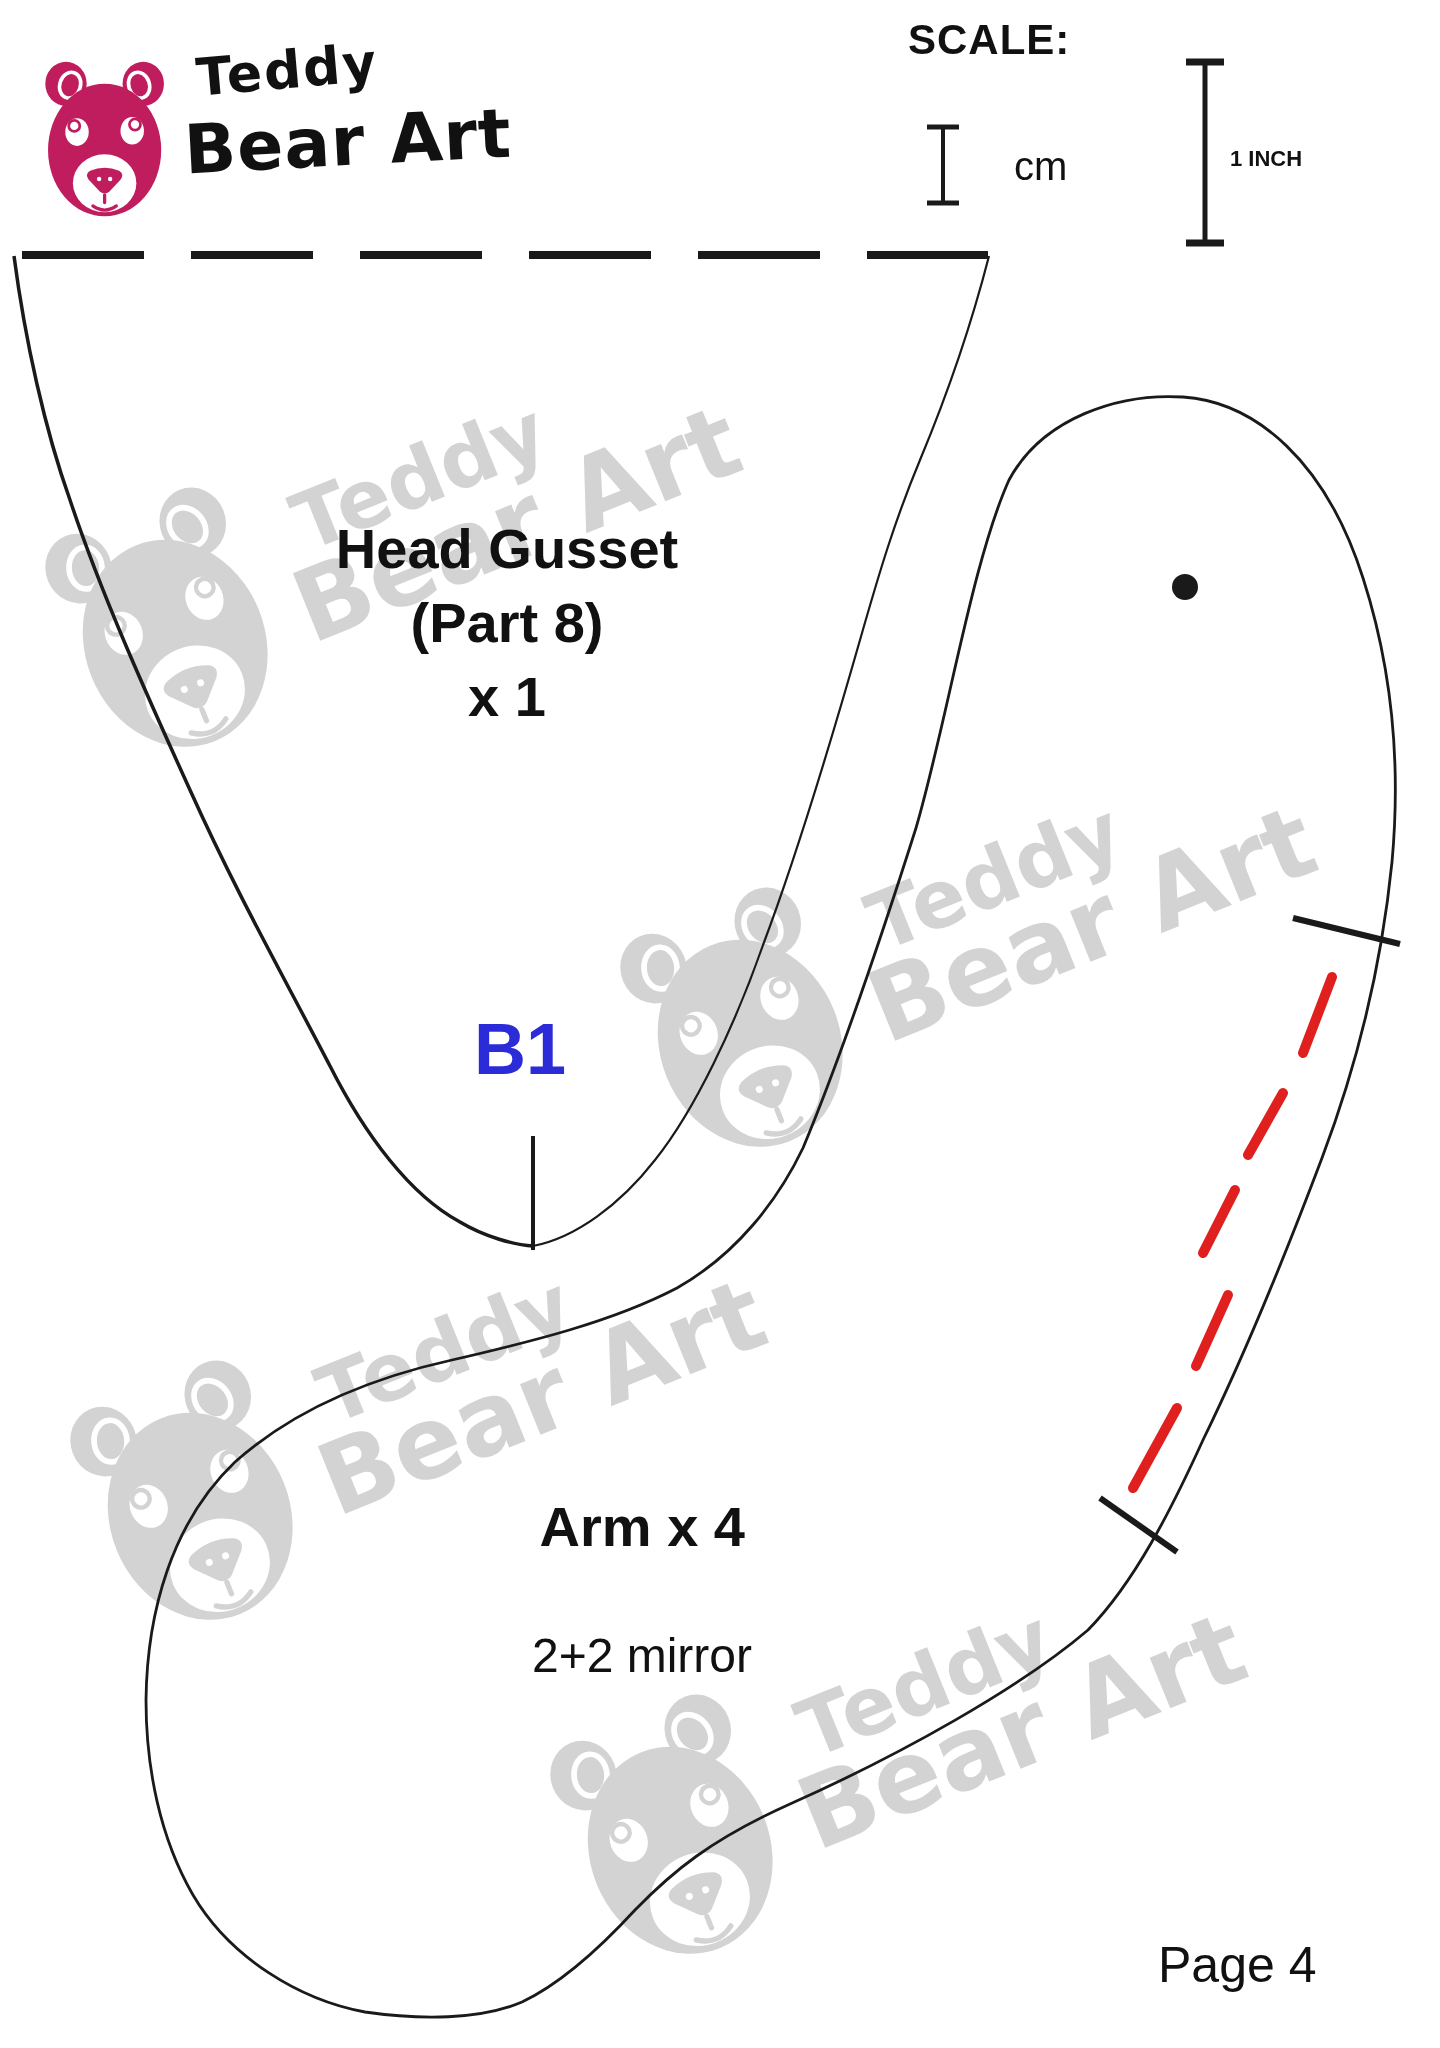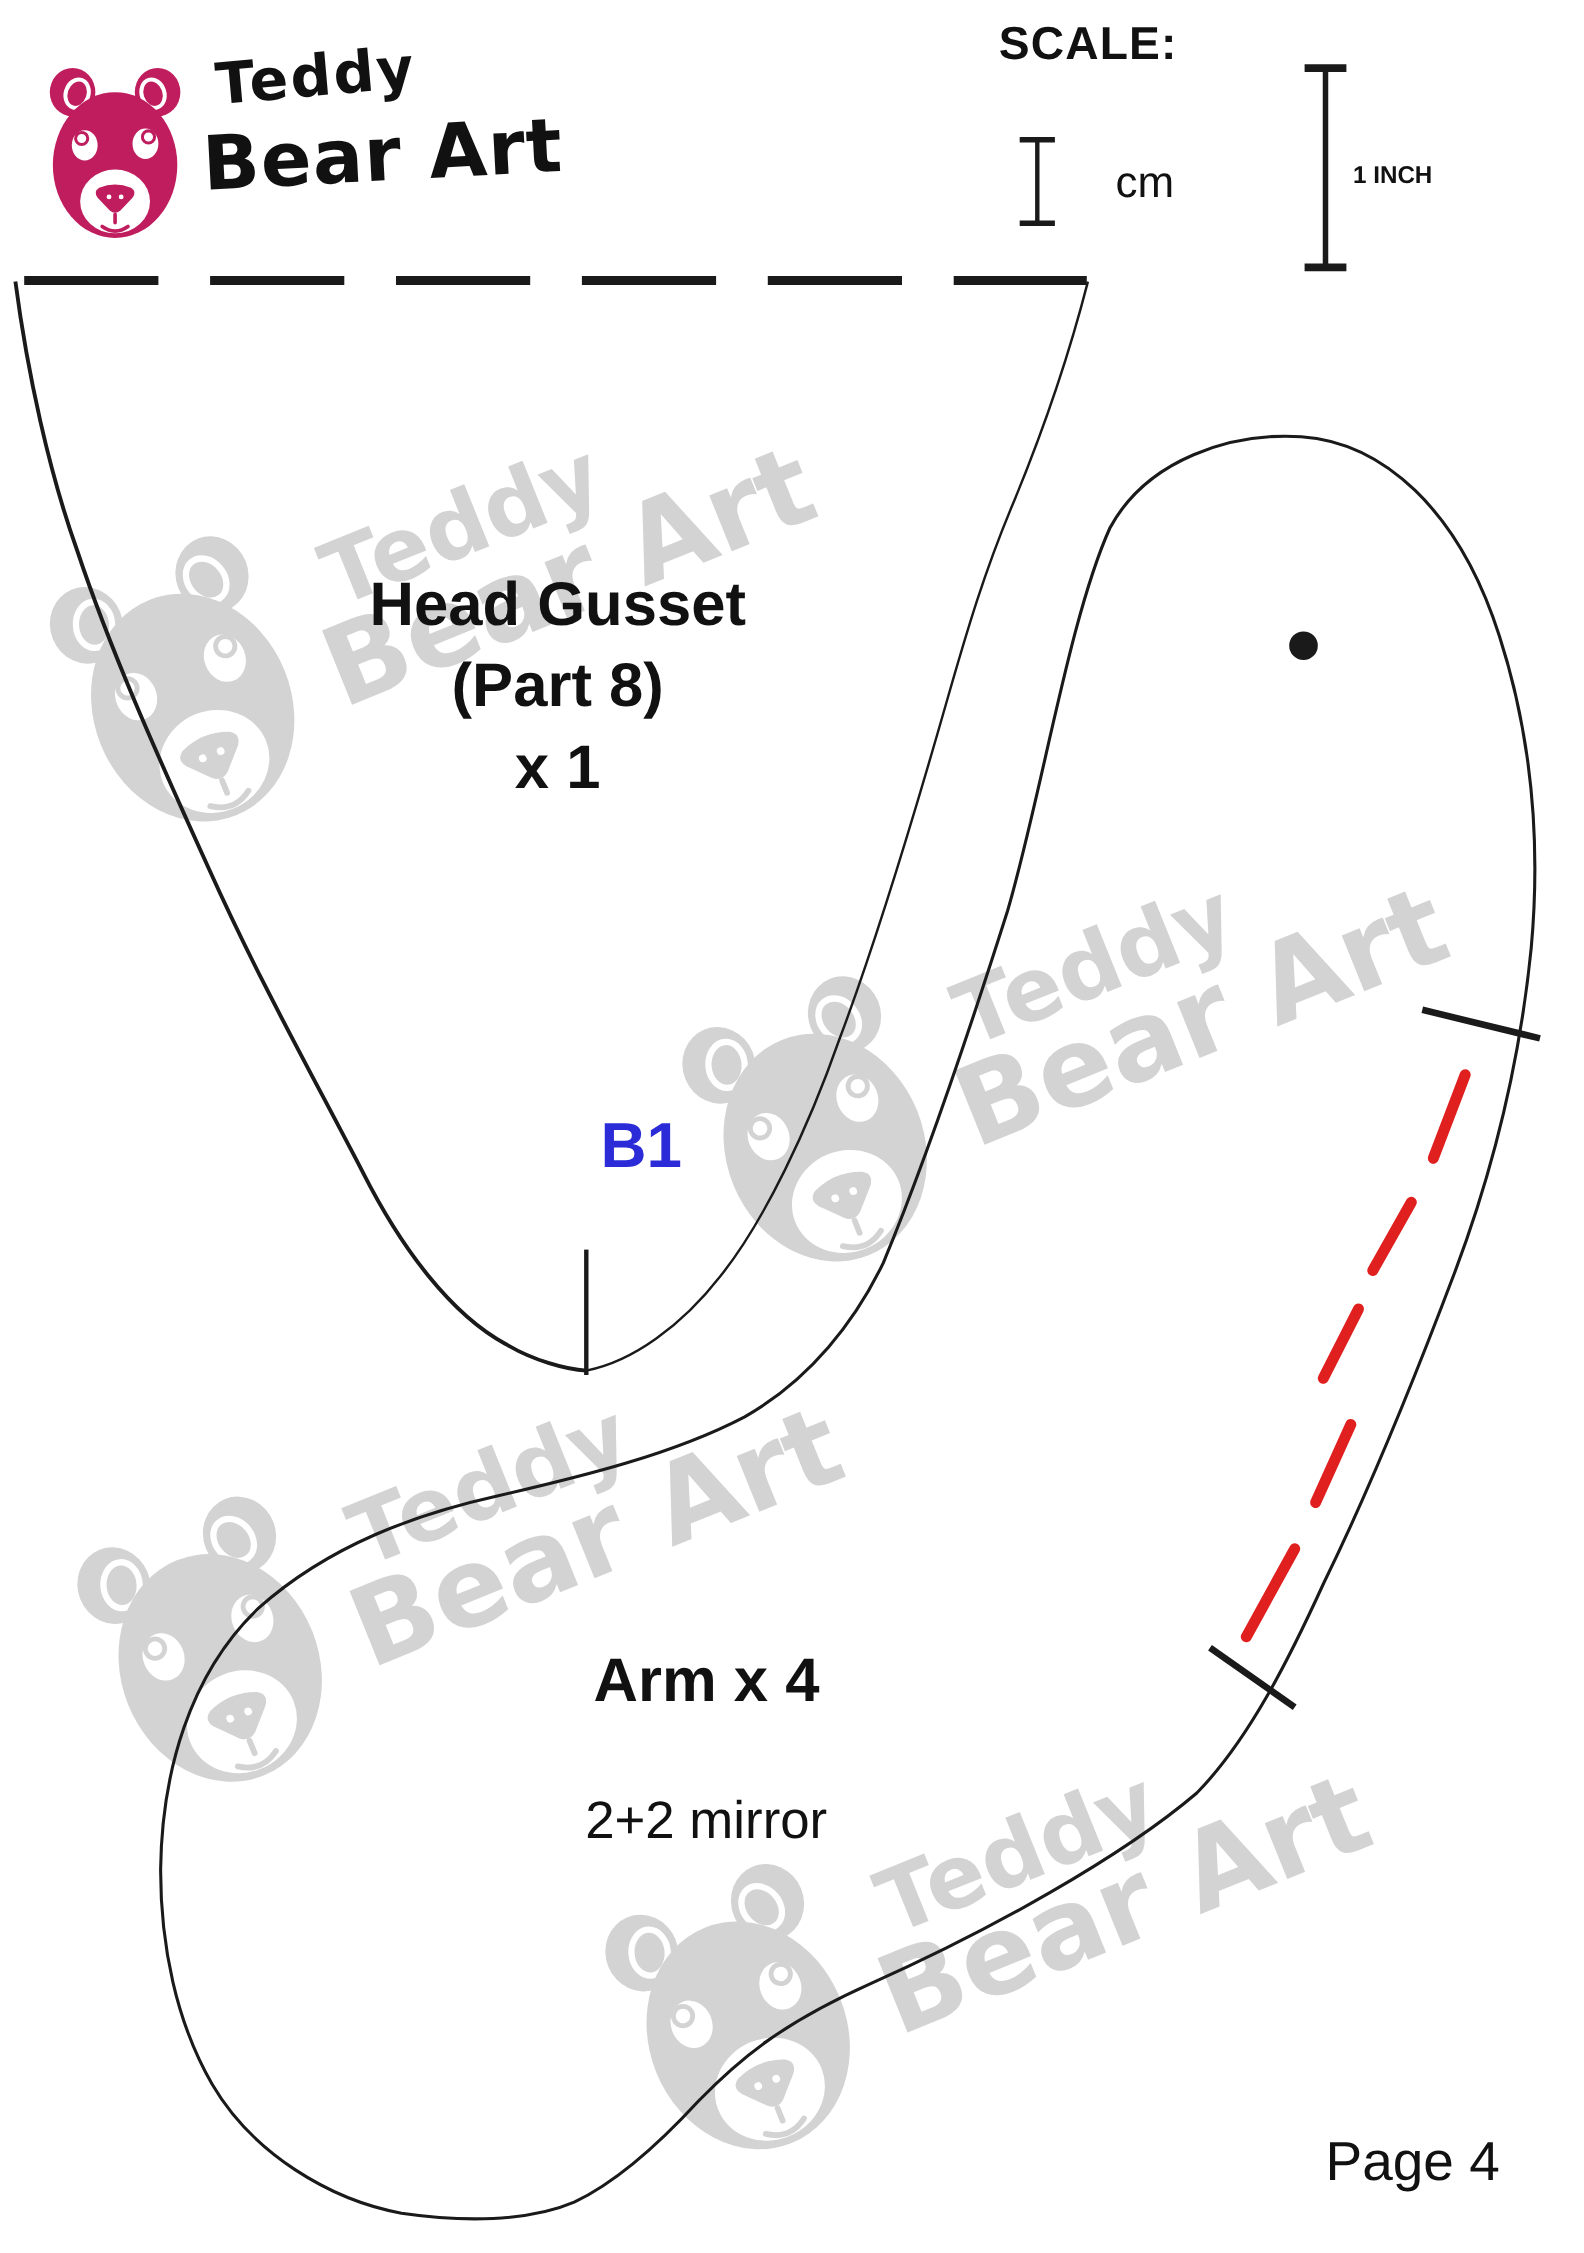--- a/index.html
+++ b/index.html
@@ -40,32 +40,32 @@
   .scale-cm-label{position:absolute;left:1014px;top:144px;font-size:40px;}
   .scale-inch-label{position:absolute;left:1230px;top:146px;font-size:22px;font-weight:bold;}
   
   .pattern{position:absolute;left:0;top:0;width:1440px;height:2048px;}
   
   .gusset-label{
     position:absolute;left:232px;top:512px;width:550px;text-align:center;
     font-weight:bold;font-size:56px;line-height:1.32;
   }
   .marker-b1{
-    position:absolute;left:420px;top:1008px;width:200px;text-align:right;
-    font-weight:bold;font-size:58px;color:var(--blue);
+    position:absolute;left:420px;top:1008px;width:200px;text-align:center;
+    font-weight:bold;font-size:72px;color:var(--blue);
   }
   .arm-label{
     position:absolute;left:345px;top:1494px;width:400px;text-align:right;
     font-weight:bold;font-size:56px;
   }
   .arm-sublabel{
     position:absolute;left:352px;top:1628px;width:400px;text-align:right;
     font-size:48px;
   }
-  .page-number{position:absolute;left:1205px;top:1936px;font-size:50px;font-weight:500;}
+  .page-number{position:absolute;left:1158px;top:1936px;font-size:50px;font-weight:500;}
   .hidden-defs{position:absolute;width:0;height:0;overflow:hidden;}
 </style>
 </head>
 <body>
 
 <svg class="hidden-defs" aria-hidden="true">
   <defs>
     <g id="bearface">
       <ellipse cx="21" cy="18" rx="15" ry="16" fill="currentColor"></ellipse>
       <ellipse cx="77" cy="18" rx="15" ry="16" fill="currentColor"></ellipse>

